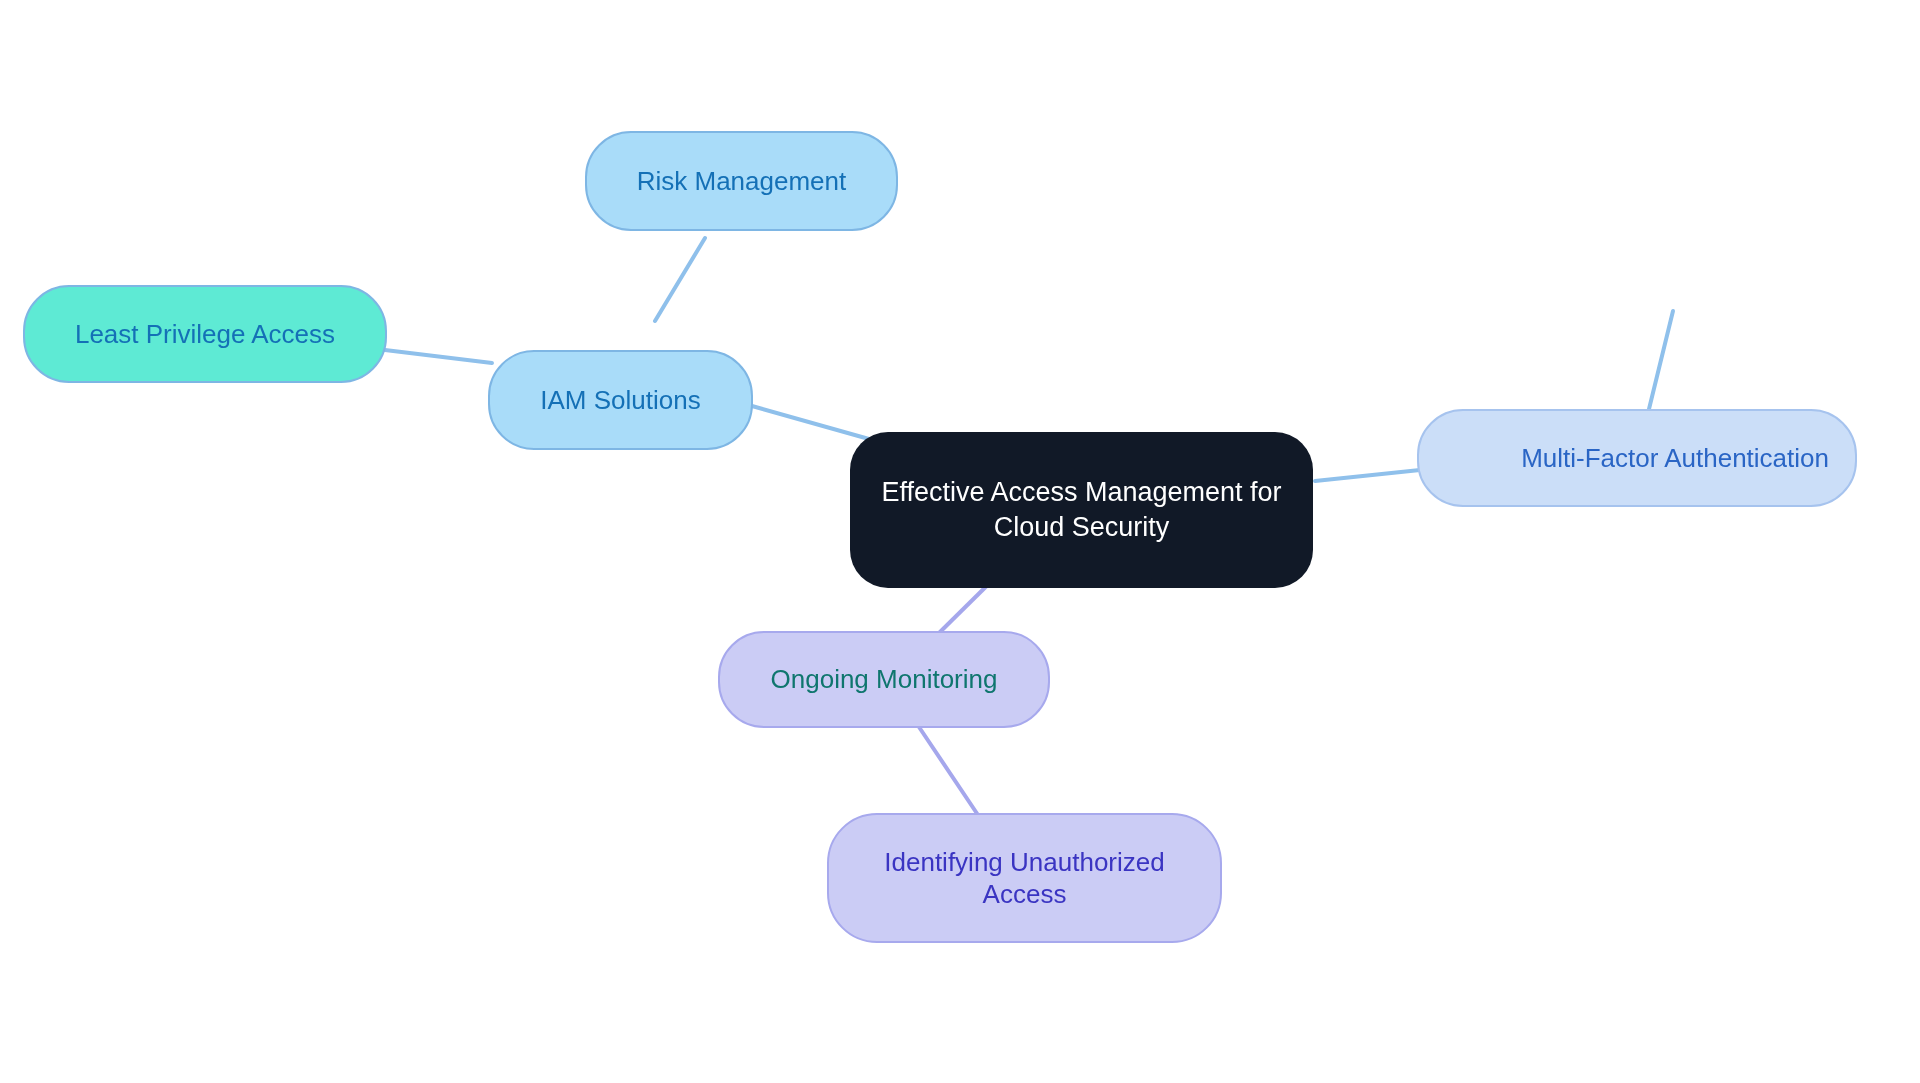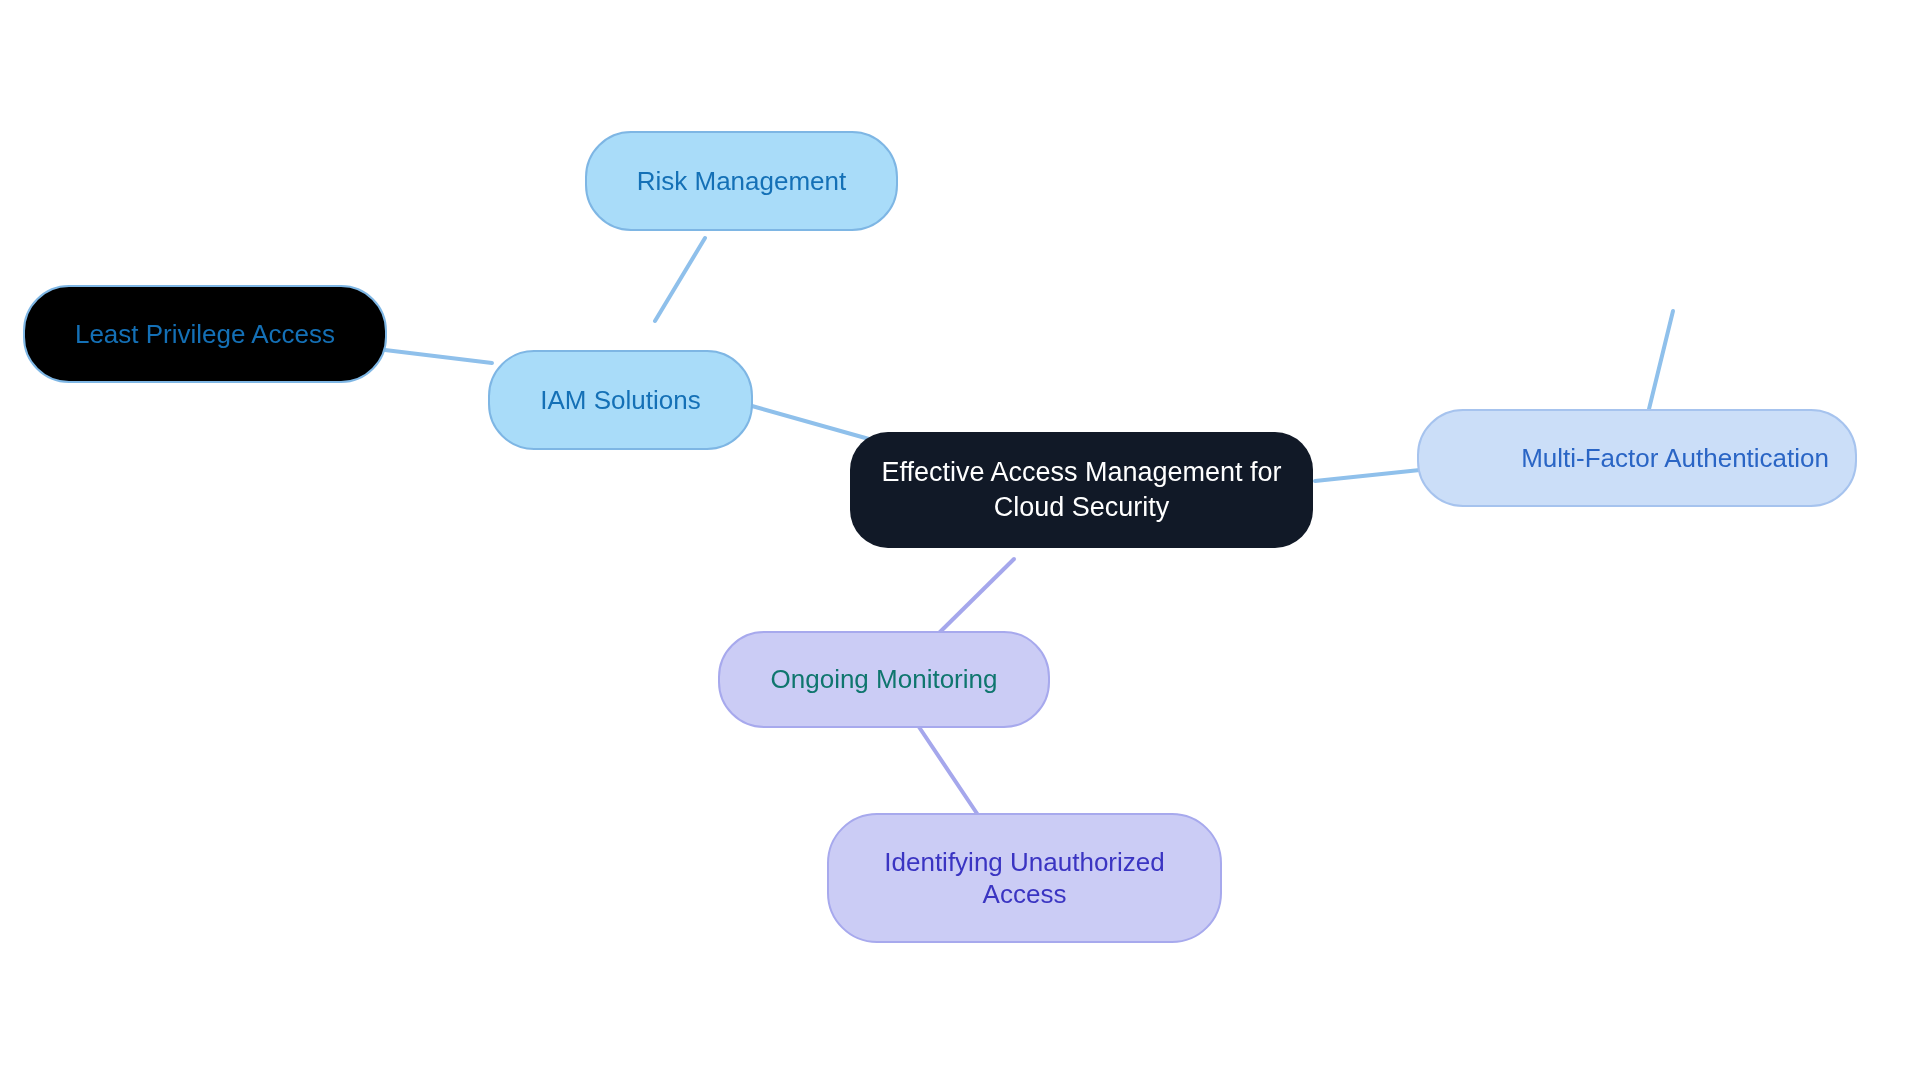--- a/index.html
+++ b/index.html
@@ -62,30 +62,30 @@
   <svg class="edge-layer" xmlns="http://www.w3.org/2000/svg" viewBox="0 0 1920 1083">
       <line x1="385" y1="350" x2="492" y2="363" stroke="#8FC0EB" stroke-width="4" stroke-linecap="round"></line>
       <line x1="655" y1="321" x2="705" y2="238" stroke="#8FC0EB" stroke-width="4" stroke-linecap="round"></line>
       <line x1="752" y1="406" x2="869" y2="439" stroke="#8FC0EB" stroke-width="4" stroke-linecap="round"></line>
       <line x1="1315" y1="481" x2="1420" y2="470" stroke="#8FC0EB" stroke-width="4" stroke-linecap="round"></line>
       <line x1="1649" y1="409" x2="1673" y2="311" stroke="#8FC0EB" stroke-width="4" stroke-linecap="round"></line>
       <line x1="1014" y1="559" x2="939" y2="633" stroke="#A5A7EC" stroke-width="4" stroke-linecap="round"></line>
       <line x1="919" y1="727" x2="978" y2="815" stroke="#A5A7EC" stroke-width="4" stroke-linecap="round"></line>
     </svg>
 
-<div class="node node--center" style="left: 850px; top: 432px; width: 463px; height: 116px; background: rgb(17, 25, 39); border-color: rgb(17, 25, 39); color: rgb(255, 255, 255);">
+<div class="node node--center" style="left: 850px; top: 432px; width: 463px; height: 156px; background: rgb(17, 25, 39); border-color: rgb(17, 25, 39); color: rgb(255, 255, 255);">
       <span>Effective Access Management for Cloud Security</span>
     </div>
     <div class="node node--branch" style="left: 488px; top: 322px; width: 265px; height: 100px; background: rgb(169, 220, 249); border-color: rgb(126, 182, 228); color: rgb(20, 112, 182); margin-top: 28px;">
       <span>IAM Solutions</span>
     </div>
     <div class="node node--branch" style="left: 585px; top: 131px; width: 313px; height: 100px; background: rgb(169, 220, 249); border-color: rgb(126, 182, 228); color: rgb(20, 112, 182);">
       <span>Risk Management</span>
     </div>
-    <div class="node node--branch" style="left: 23px; top: 285px; width: 364px; height: 98px; background: #000000; border-color: rgb(126, 182, 228); color: rgb(20, 112, 182);">
+    <div class="node node--branch" style="left: 23px; top: 285px; width: 364px; height: 98px; background: #5eead4; border-color: rgb(126, 182, 228); color: rgb(20, 112, 182);">
       <span>Least Privilege Access</span>
     </div>
     <div class="node node--branch" style="left: 1417px; top: 409px; width: 440px; height: 98px; background: rgb(203, 222, 248); border-color: rgb(166, 195, 238); color: rgb(42, 101, 197); justify-content: flex-end;">
       <span>Multi-Factor Authentication</span>
     </div>
     <div class="node node--branch" style="left: 718px; top: 631px; width: 332px; height: 97px; background: rgb(203, 204, 245); border-color: rgb(167, 169, 237); color: #0f766e;">
       <span>Ongoing Monitoring</span>
     </div>
     <div class="node node--branch-tall" style="left: 827px; top: 813px; width: 395px; height: 130px; background: rgb(203, 204, 245); border-color: rgb(167, 169, 237); color: rgb(58, 52, 194);">
       <span>Identifying Unauthorized Access</span>

